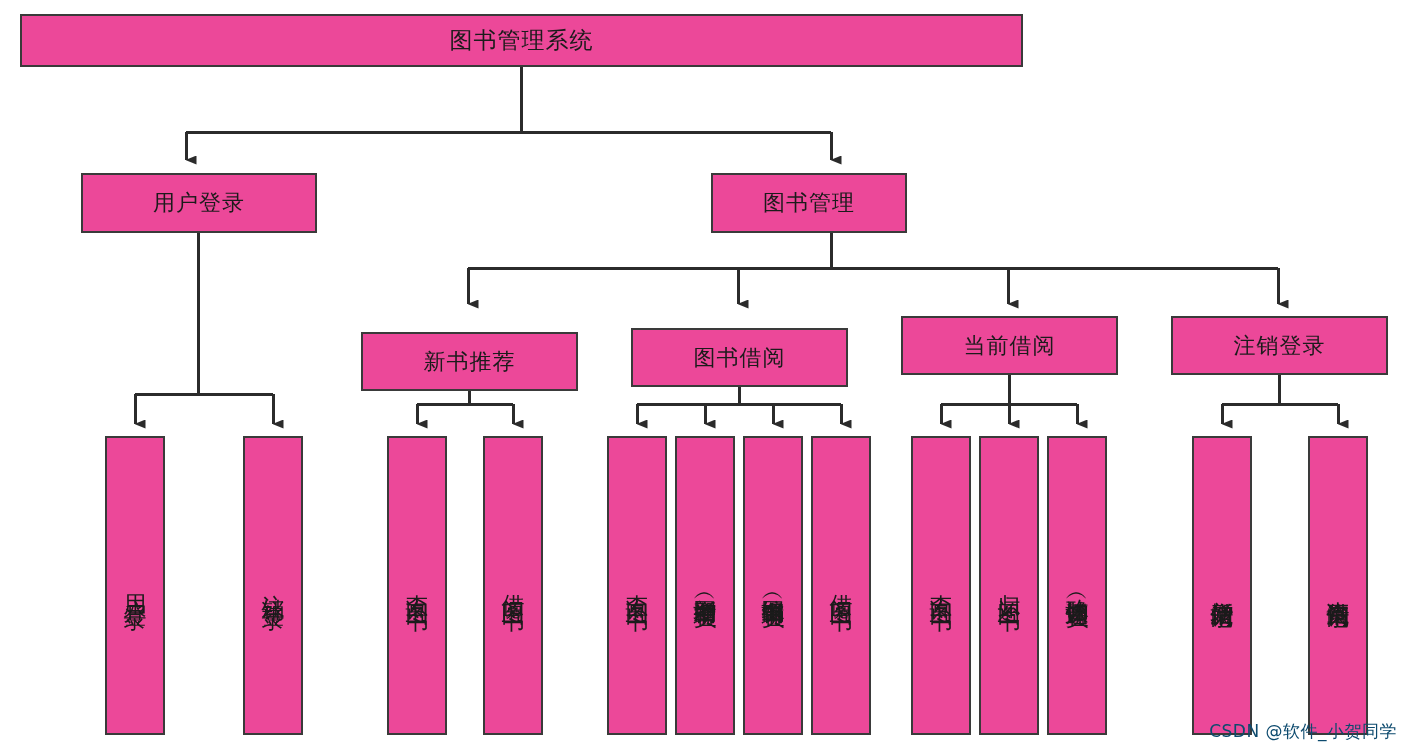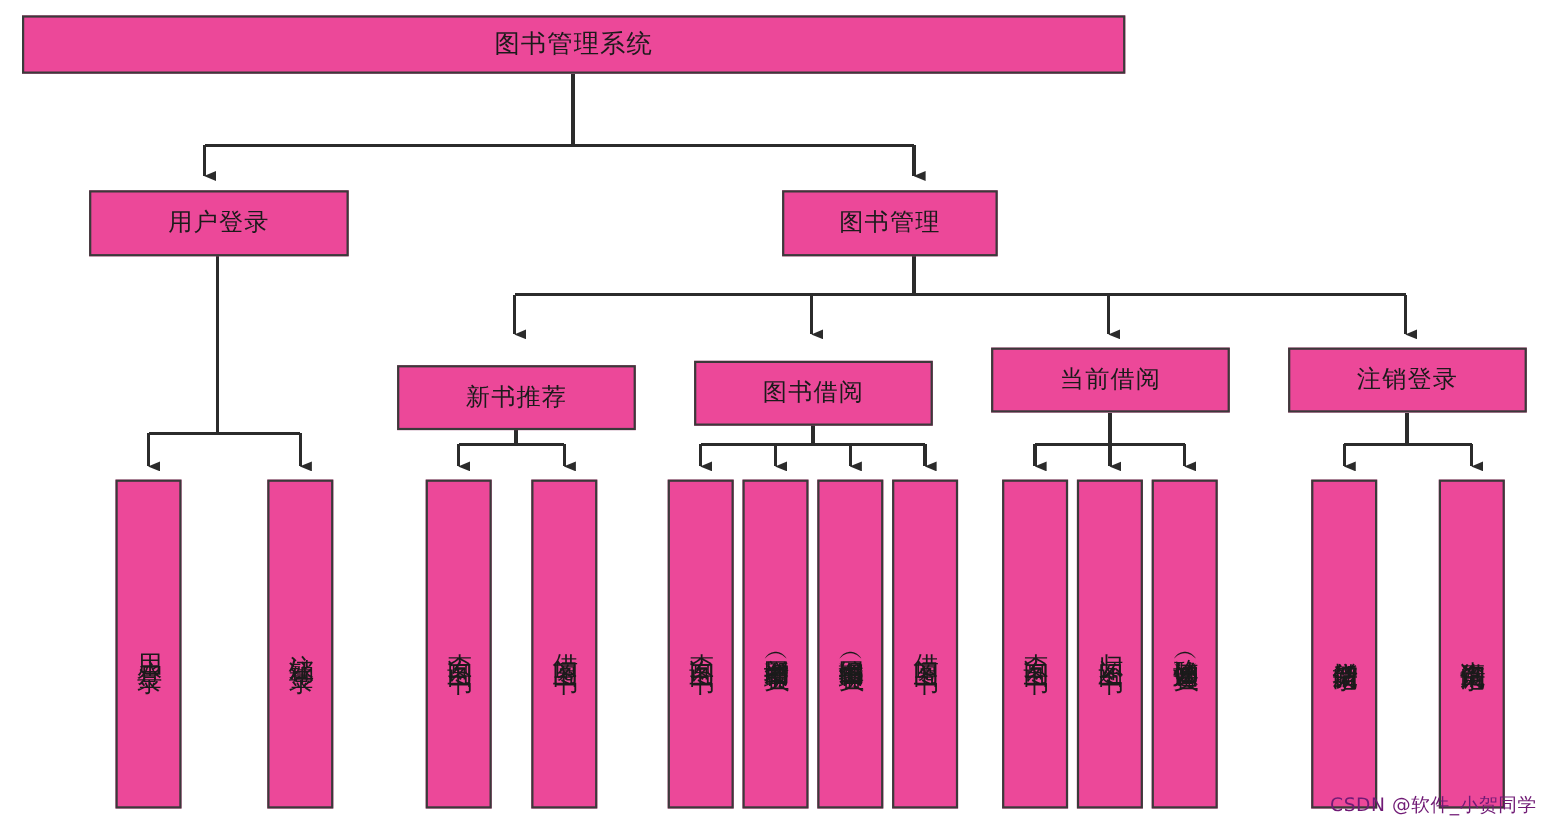--- a/index.html
+++ b/index.html
@@ -42,21 +42,21 @@
     line-height:1;
     letter-spacing:5px;
     text-align:center;
   }
   .node.vert.tight .label{letter-spacing:1px;}
 
   #watermark{
     position:absolute;
     right:8px;bottom:4px;
     font-size:17px;
-    color:#701a75;
+    color:#0c4a6e;
     letter-spacing:0.5px;
     white-space:nowrap;
     pointer-events:none;
   }
 </style>
 </head>
 <body>
 
 <div id="diagram-root">
 

